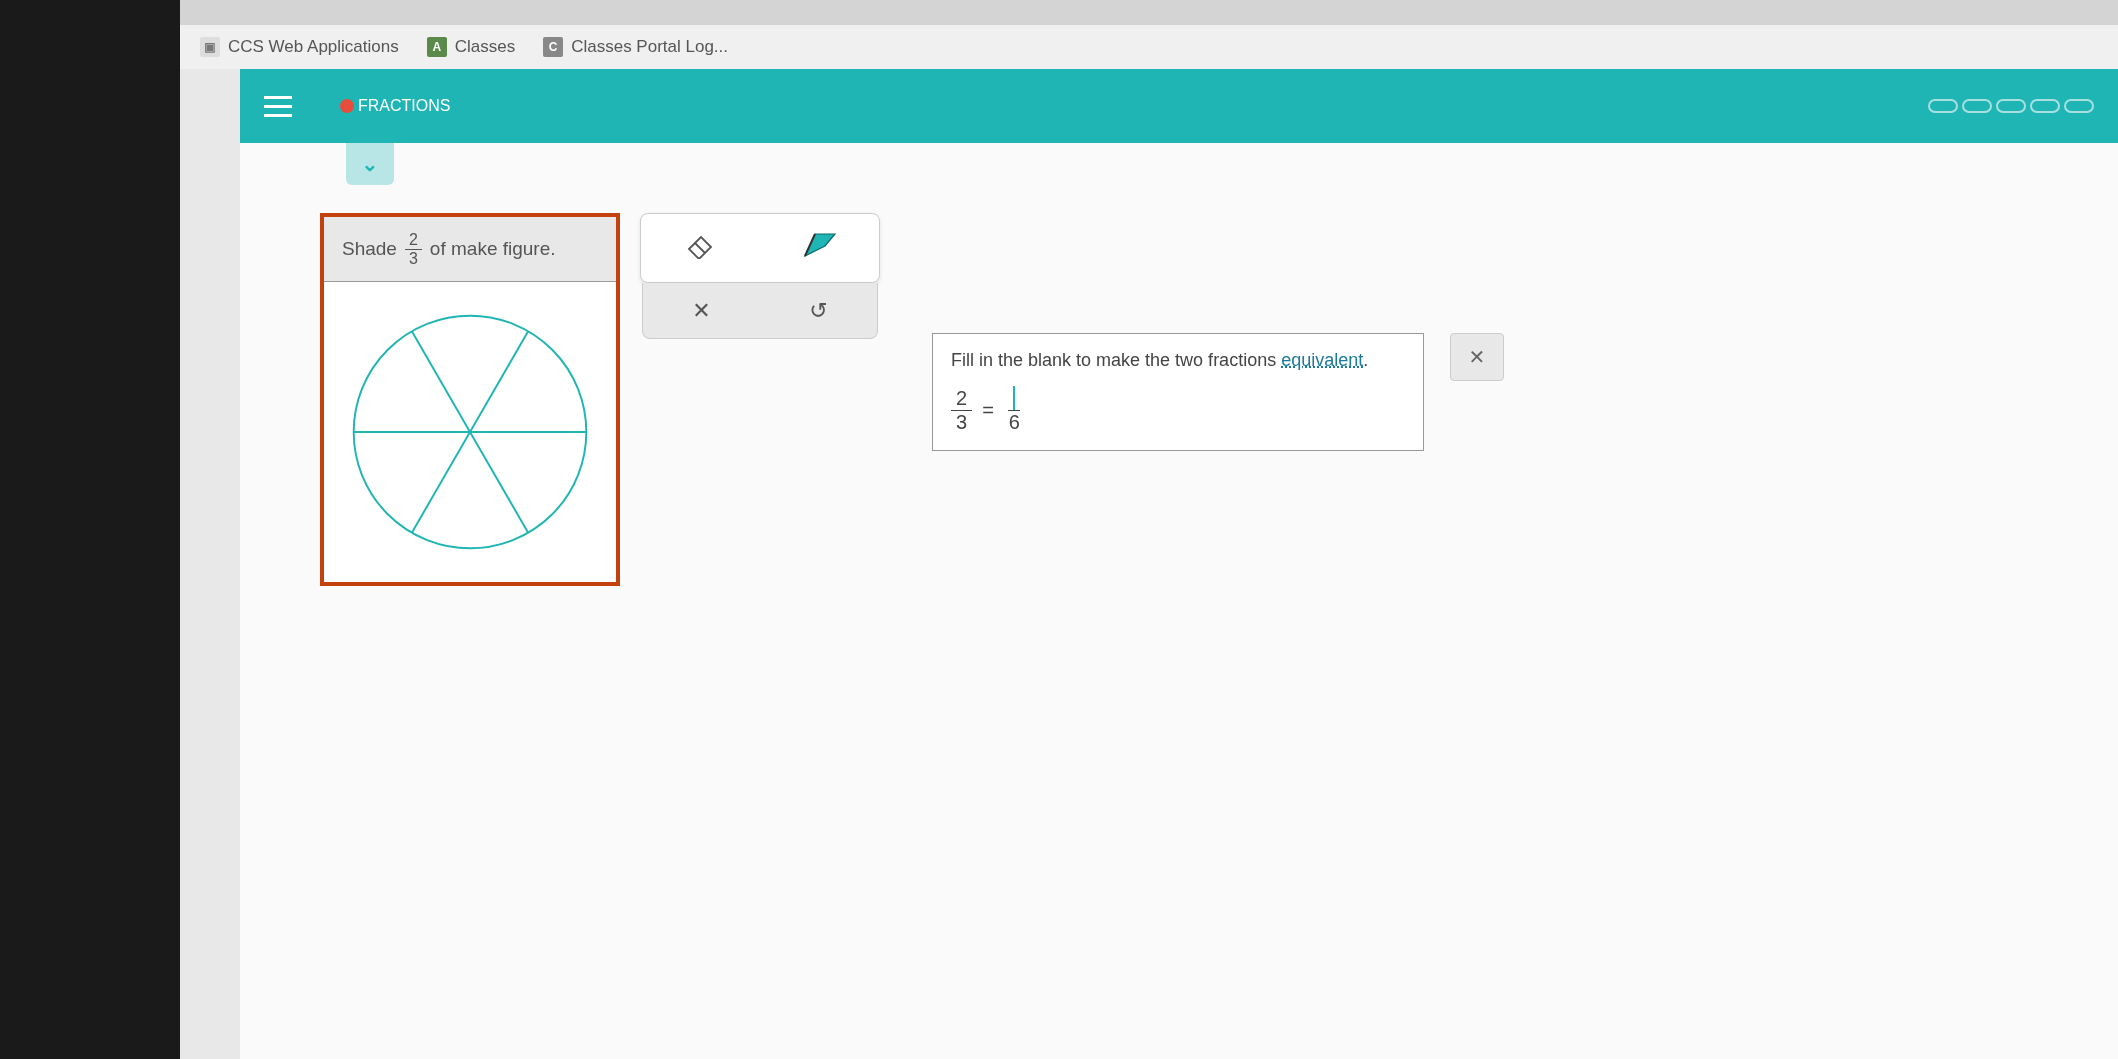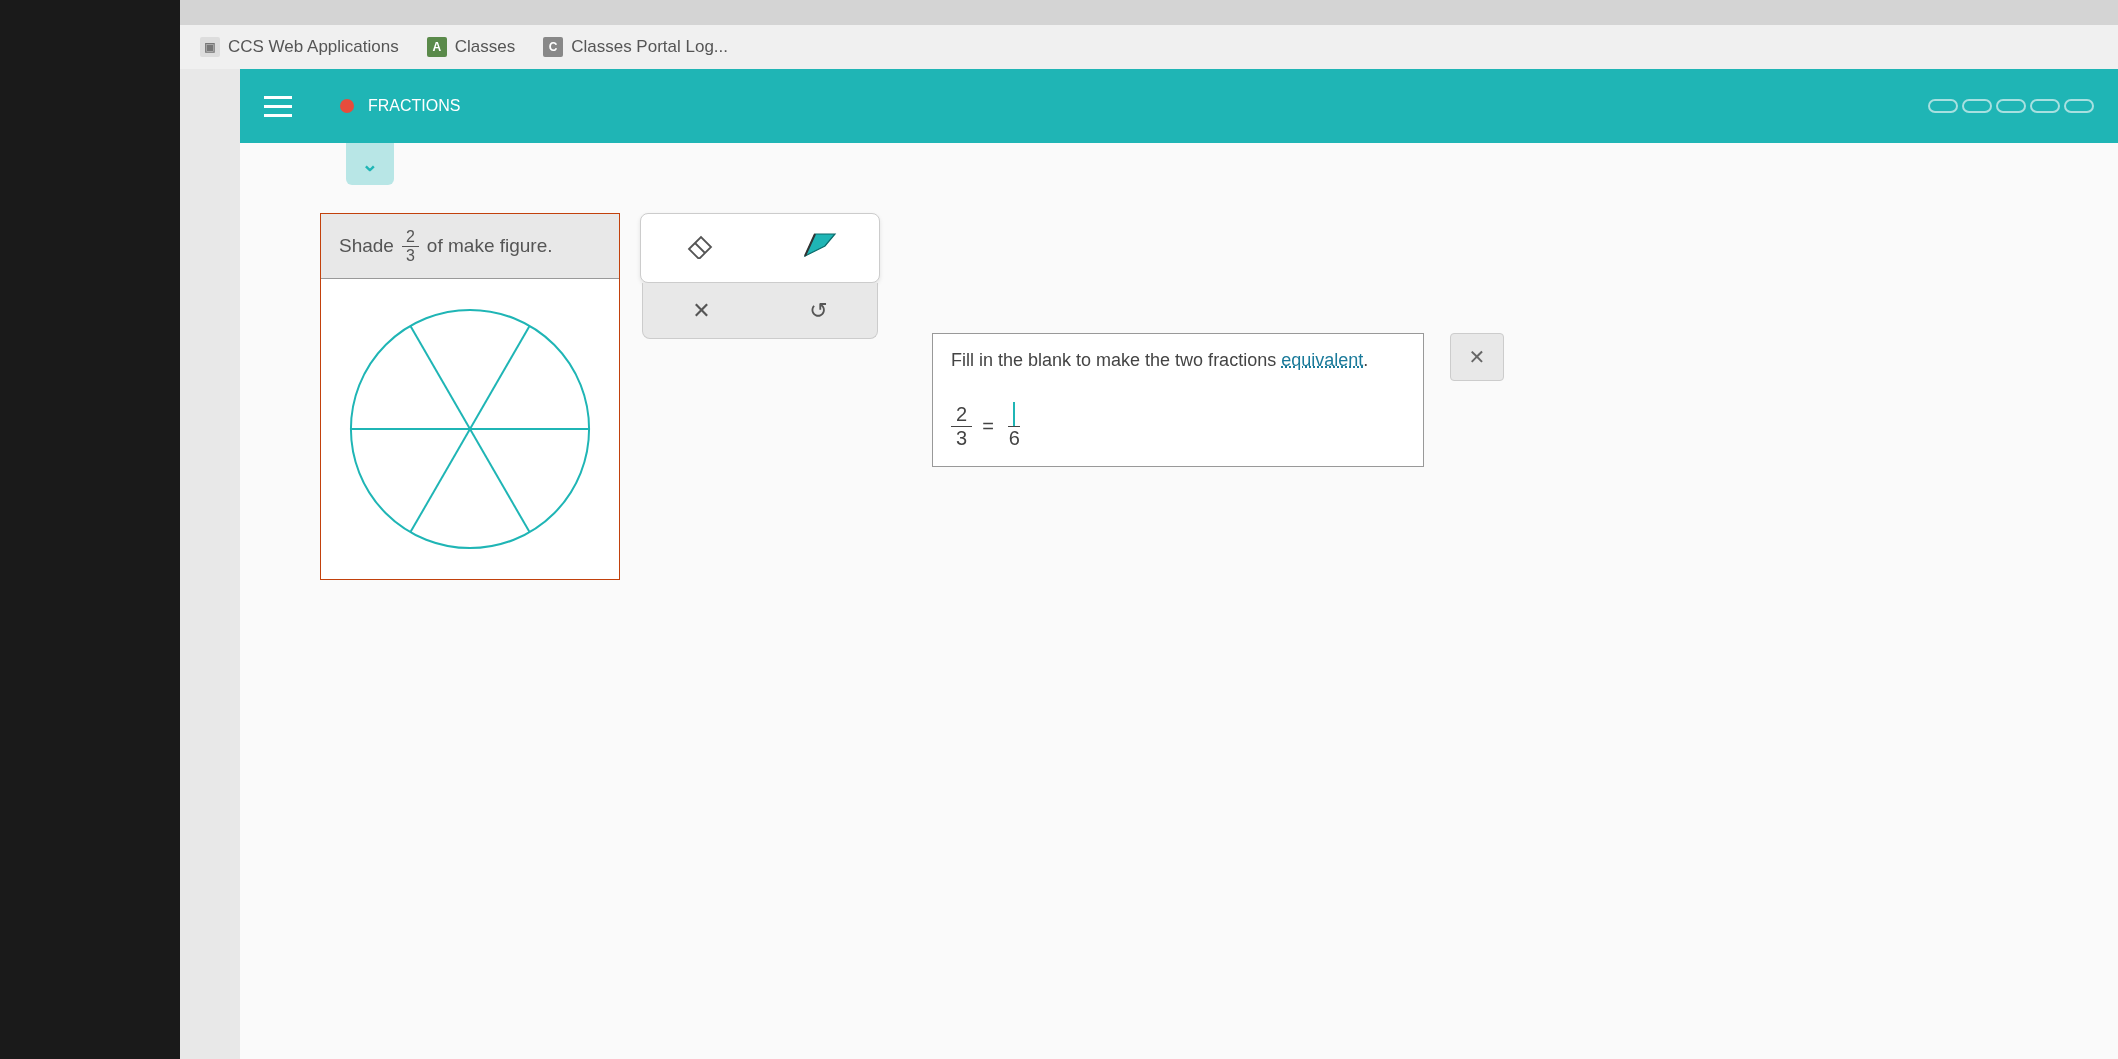--- a/index.html
+++ b/index.html
@@ -15,47 +15,47 @@
     .bm-folder { background: #ddd; color: #777; }
     .bm-classes { background: #5a8a4a; color: #fff; }
     .bm-campus { background: #888; color: #fff; }
     
     .content-area { position: absolute; left: 60px; top: 69px; right: 0; bottom: 0; background: #f5f5f5; }
     
     .header-bar { height: 74px; background: #1fb5b5; display: flex; align-items: center; padding-left: 24px; color: #fff; }
     .hamburger { width: 40px; height: 40px; display: flex; flex-direction: column; justify-content: center; gap: 6px; cursor: pointer; }
     .hamburger span { height: 3px; background: #fff; width: 28px; }
     .header-text { margin-left: 36px; }
-    .header-category { font-size: 16px; display: flex; align-items: center; gap: 14px; }
+    .header-category { font-size: 16px; display: flex; align-items: center; gap: 4px; }
     .red-dot { width: 14px; height: 14px; background: #e74c3c; border-radius: 50%; display: inline-block; }
     .header-title { font-size: 21px; margin-top: 4px; }
     .progress-segments { margin-left: auto; margin-right: 24px; display: flex; gap: 4px; }
     .progress-seg { width: 30px; height: 14px; border: 2px solid #a8e0e0; border-radius: 7px; }
     
     .collapse-tab { position: absolute; left: 106px; top: 0; width: 48px; height: 42px; background: #b8e6e6; display: flex; align-items: center; justify-content: center; cursor: pointer; border-radius: 0 0 6px 6px; }
     .chevron-down { color: #1fb5b5; font-size: 20px; font-weight: bold; }
     
     .workspace { position: absolute; left: 0; top: 74px; right: 0; bottom: 0; background: #fafafa; padding: 60px 80px; }
     
-    .figure-panel { position: absolute; left: 80px; top: 70px; width: 300px; border: 1px solid #c2410c; background: #fff; }
+    .figure-panel { position: absolute; left: 80px; top: 70px; width: 300px; border: 4px solid #c2410c; background: #fff; }
     .figure-header { background: #e8e8e8; padding: 14px 18px; border-bottom: 1px solid #999; display: flex; align-items: center; font-size: 19px; color: #555; }
     .fraction-small { display: inline-flex; flex-direction: column; align-items: center; margin: 0 8px; font-size: 16px; line-height: 1.1; }
     .fraction-small .num { border-bottom: 1.5px solid #555; padding: 0 4px; }
     .fraction-small .den { padding: 0 4px; }
     .figure-body { padding: 20px; display: flex; align-items: center; justify-content: center; height: 300px; }
     
     .pie { position: relative; }
     
     .tool-panel { position: absolute; left: 400px; top: 70px; width: 240px; }
     .tool-row1 { height: 70px; background: #fff; border: 1px solid #ccc; border-radius: 8px; display: flex; align-items: center; justify-content: space-around; box-shadow: 0 2px 4px rgba(0,0,0,0.1); }
     .tool-row2 { height: 56px; background: #e8e8e8; border: 1px solid #ccc; border-top: none; border-radius: 0 0 8px 8px; display: flex; align-items: center; justify-content: space-around; margin: 0 2px; }
     .tool-btn { cursor: pointer; font-size: 22px; color: #555; }
     
     .question-panel { position: absolute; left: 692px; top: 190px; width: 492px; border: 1px solid #999; background: #fff; padding: 16px 18px; }
-    .question-text { font-size: 18px; color: #444; margin-bottom: 32px; }
+    .question-text { font-size: 18px; color: #444; margin-bottom: 16px; }
     .question-text .link { color: #1a7a9a; text-decoration: underline dotted; }
     .equation { display: flex; align-items: center; gap: 10px; font-size: 20px; color: #444; }
     .frac { display: inline-flex; flex-direction: column; align-items: center; line-height: 1.15; }
     .frac .n { border-bottom: 1.5px solid #444; padding: 0 5px; }
     .frac .d { padding: 0 5px; }
     .input-box { width: 22px; height: 26px; border: 1.5px solid #1fb5b5; background: #e8f7f7; }
     
     .close-panel { position: absolute; left: 1210px; top: 190px; width: 54px; height: 48px; background: #e8e8e8; border: 1px solid #ccc; border-radius: 4px; display: flex; align-items: center; justify-content: center; cursor: pointer; color: #666; font-size: 20px; }
   </style>
 </head>

